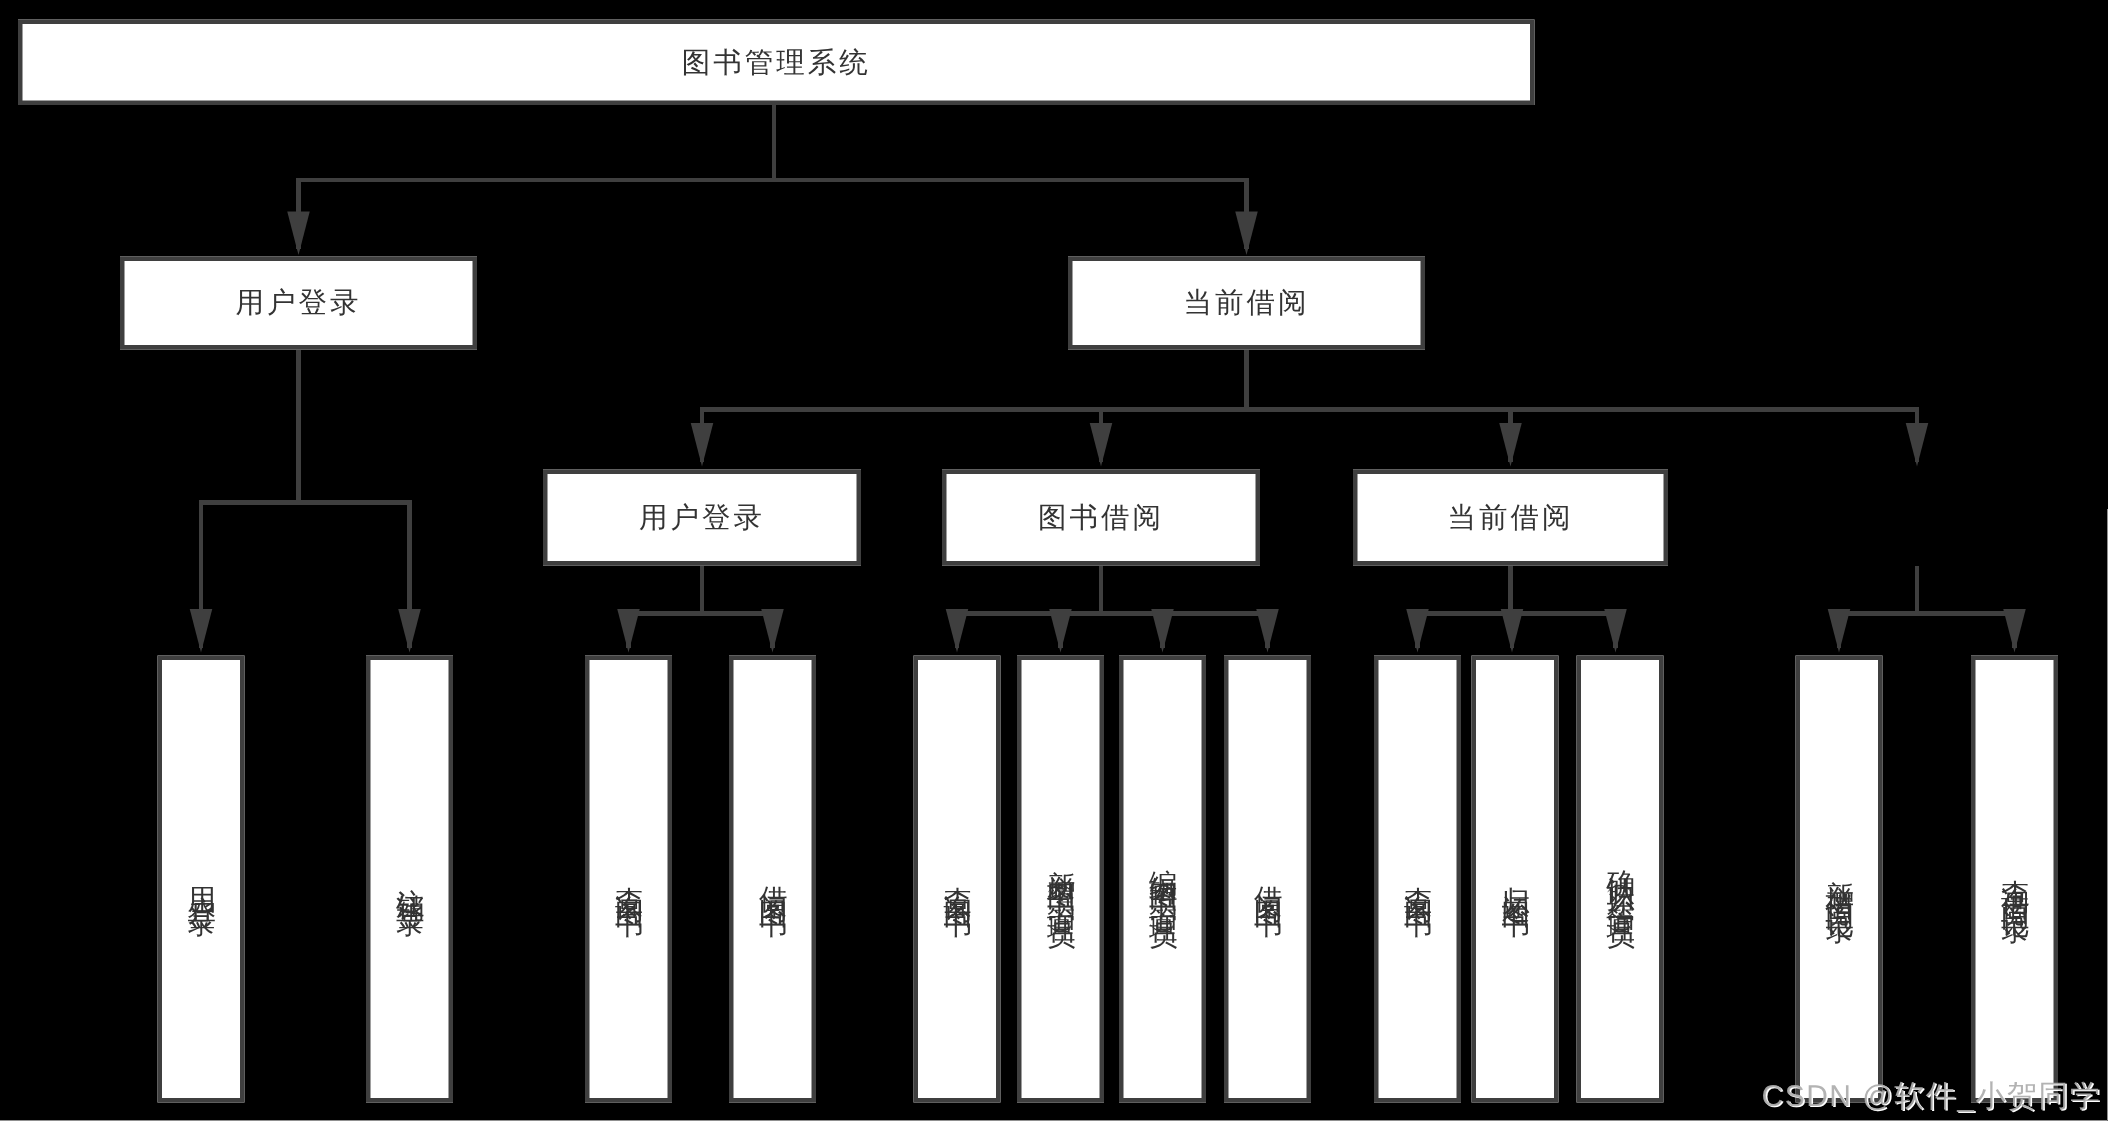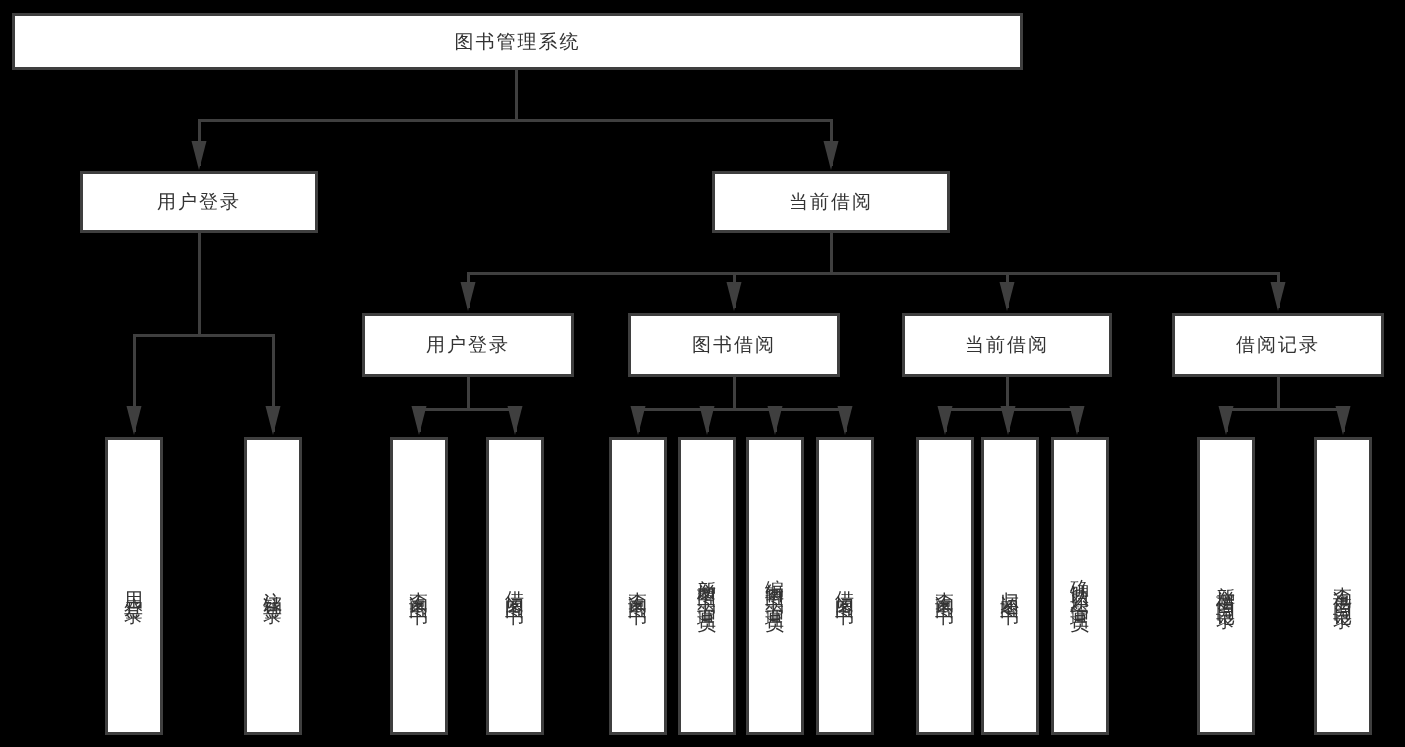--- a/index.html
+++ b/index.html
@@ -117,23 +117,20 @@
 
   <div class="node" style="left:362px; top:313px; width:212px; height:64px;">
     <span class="lbl">用户登录</span>
   </div>
   <div class="node" style="left:628px; top:313px; width:212px; height:64px;justify-content:center;">
     <span class="lbl">图书借阅</span>
   </div>
   <div class="node" style="left:902px; top:313px; width:210px; height:64px;">
     <span class="lbl">当前借阅</span>
   </div>
-  <div class="node" style="left:1172px; top:313px; width:212px; height:64px;">
-    <span class="lbl">借阅记录</span>
-  </div>
 
   <div class="node vert" style="left:105px; top:437px; width:58px; height:298px;">
     <span class="lbl">用户登录</span>
   </div>
   <div class="node vert" style="left:244px; top:437px; width:58px; height:298px;">
     <span class="lbl">注销登录</span>
   </div>
 
   <div class="node vert" style="left:390px; top:437px; width:58px; height:298px;">
     <span class="lbl">查询图书</span>
@@ -165,14 +162,15 @@
     <span class="lbl">确认归还（管理员）</span>
   </div>
 
   <div class="node vert" style="left:1197px; top:437px; width:58px; height:298px;">
     <span class="lbl">新增借阅记录</span>
   </div>
   <div class="node vert" style="left:1314px; top:437px; width:58px; height:298px;">
     <span class="lbl">查询借阅记录</span>
   </div>
 
+  <div class="watermark">CSDN @软件_小贺同学</div>
 
 </div>
 
 </body></html>

